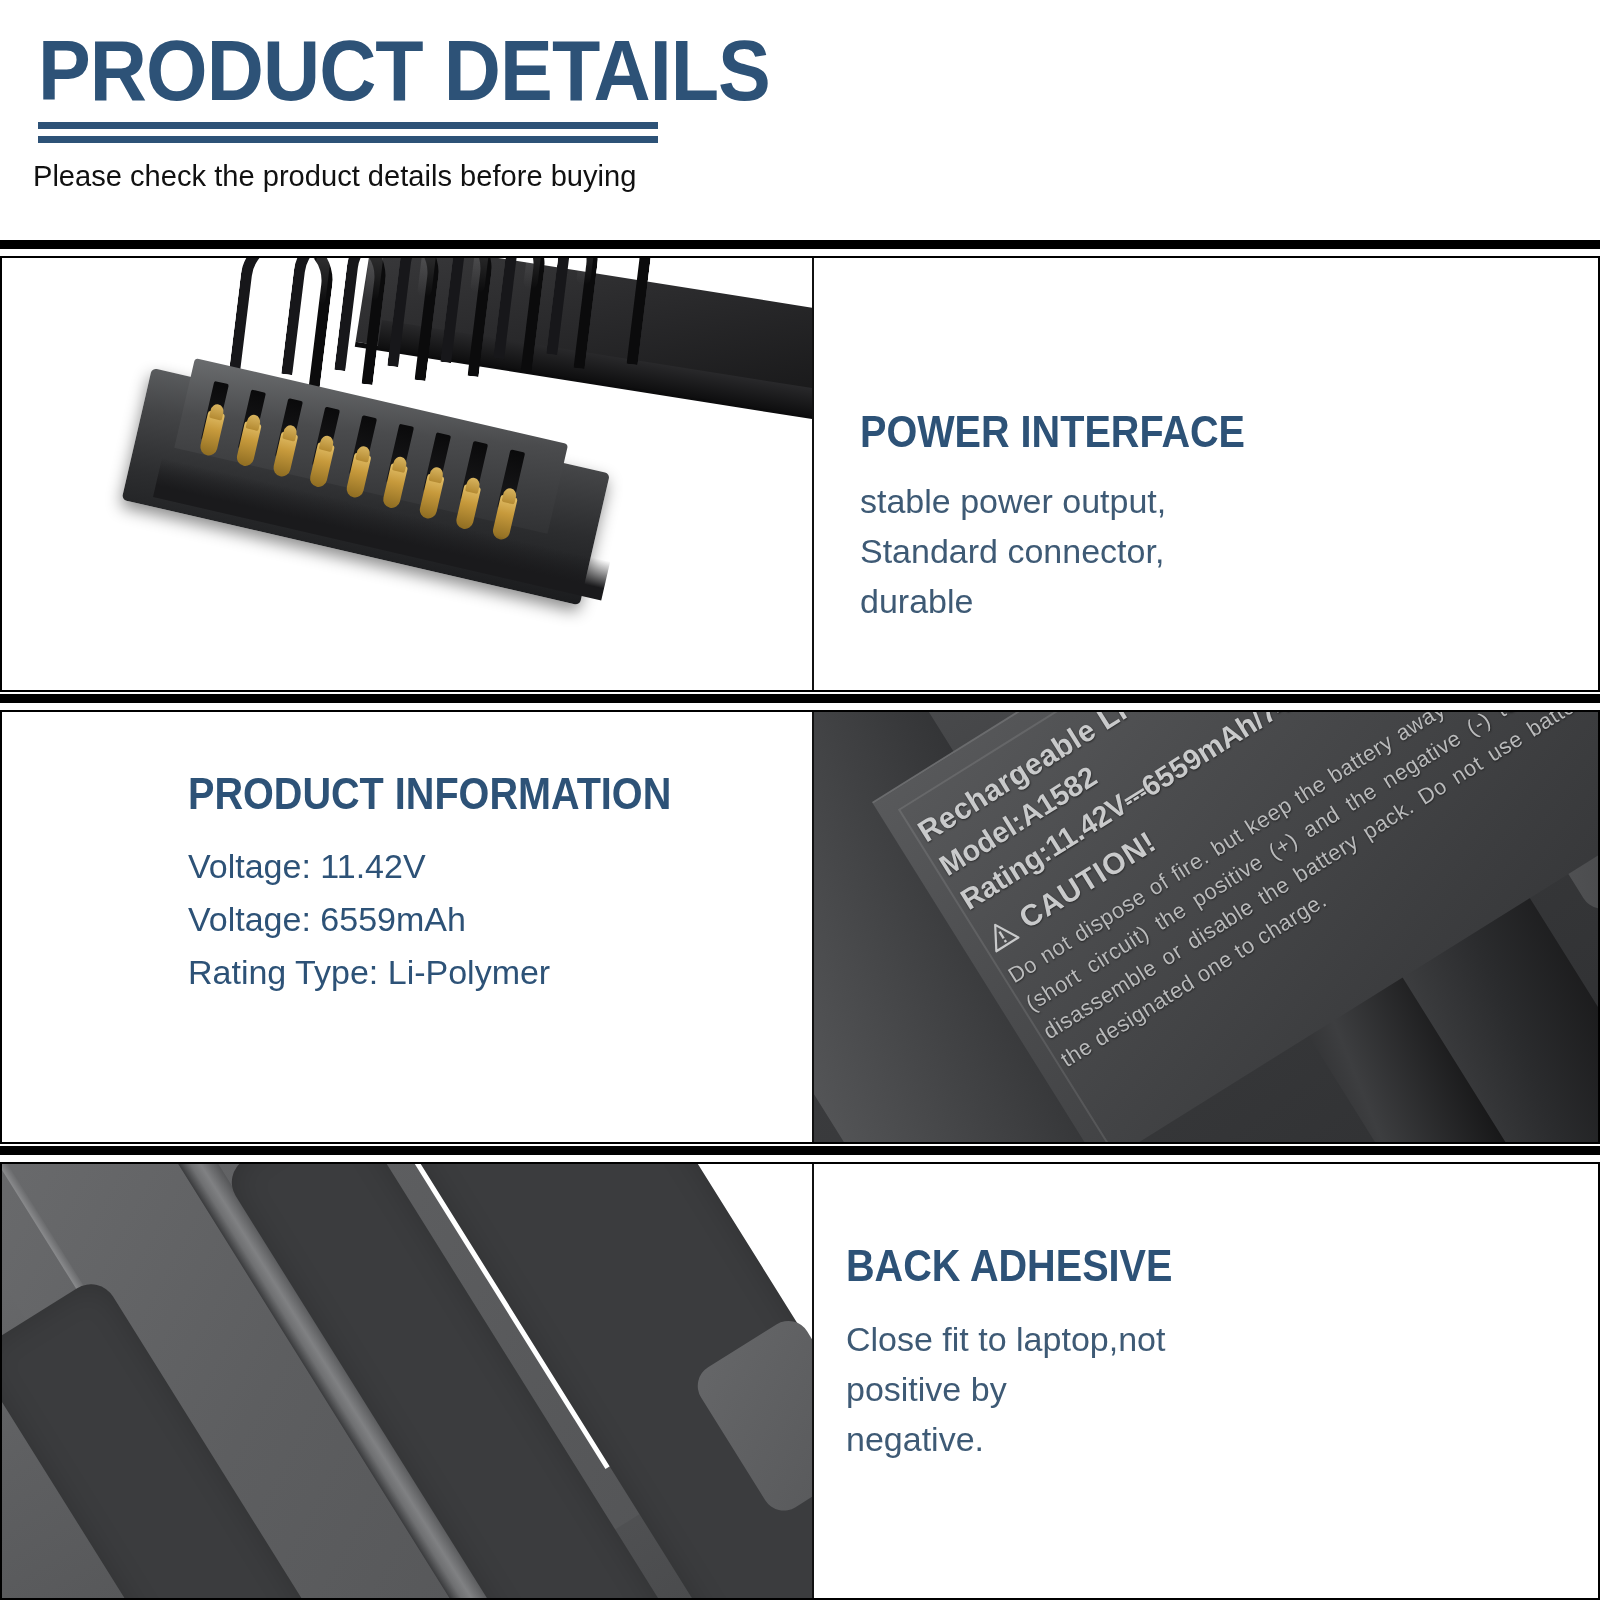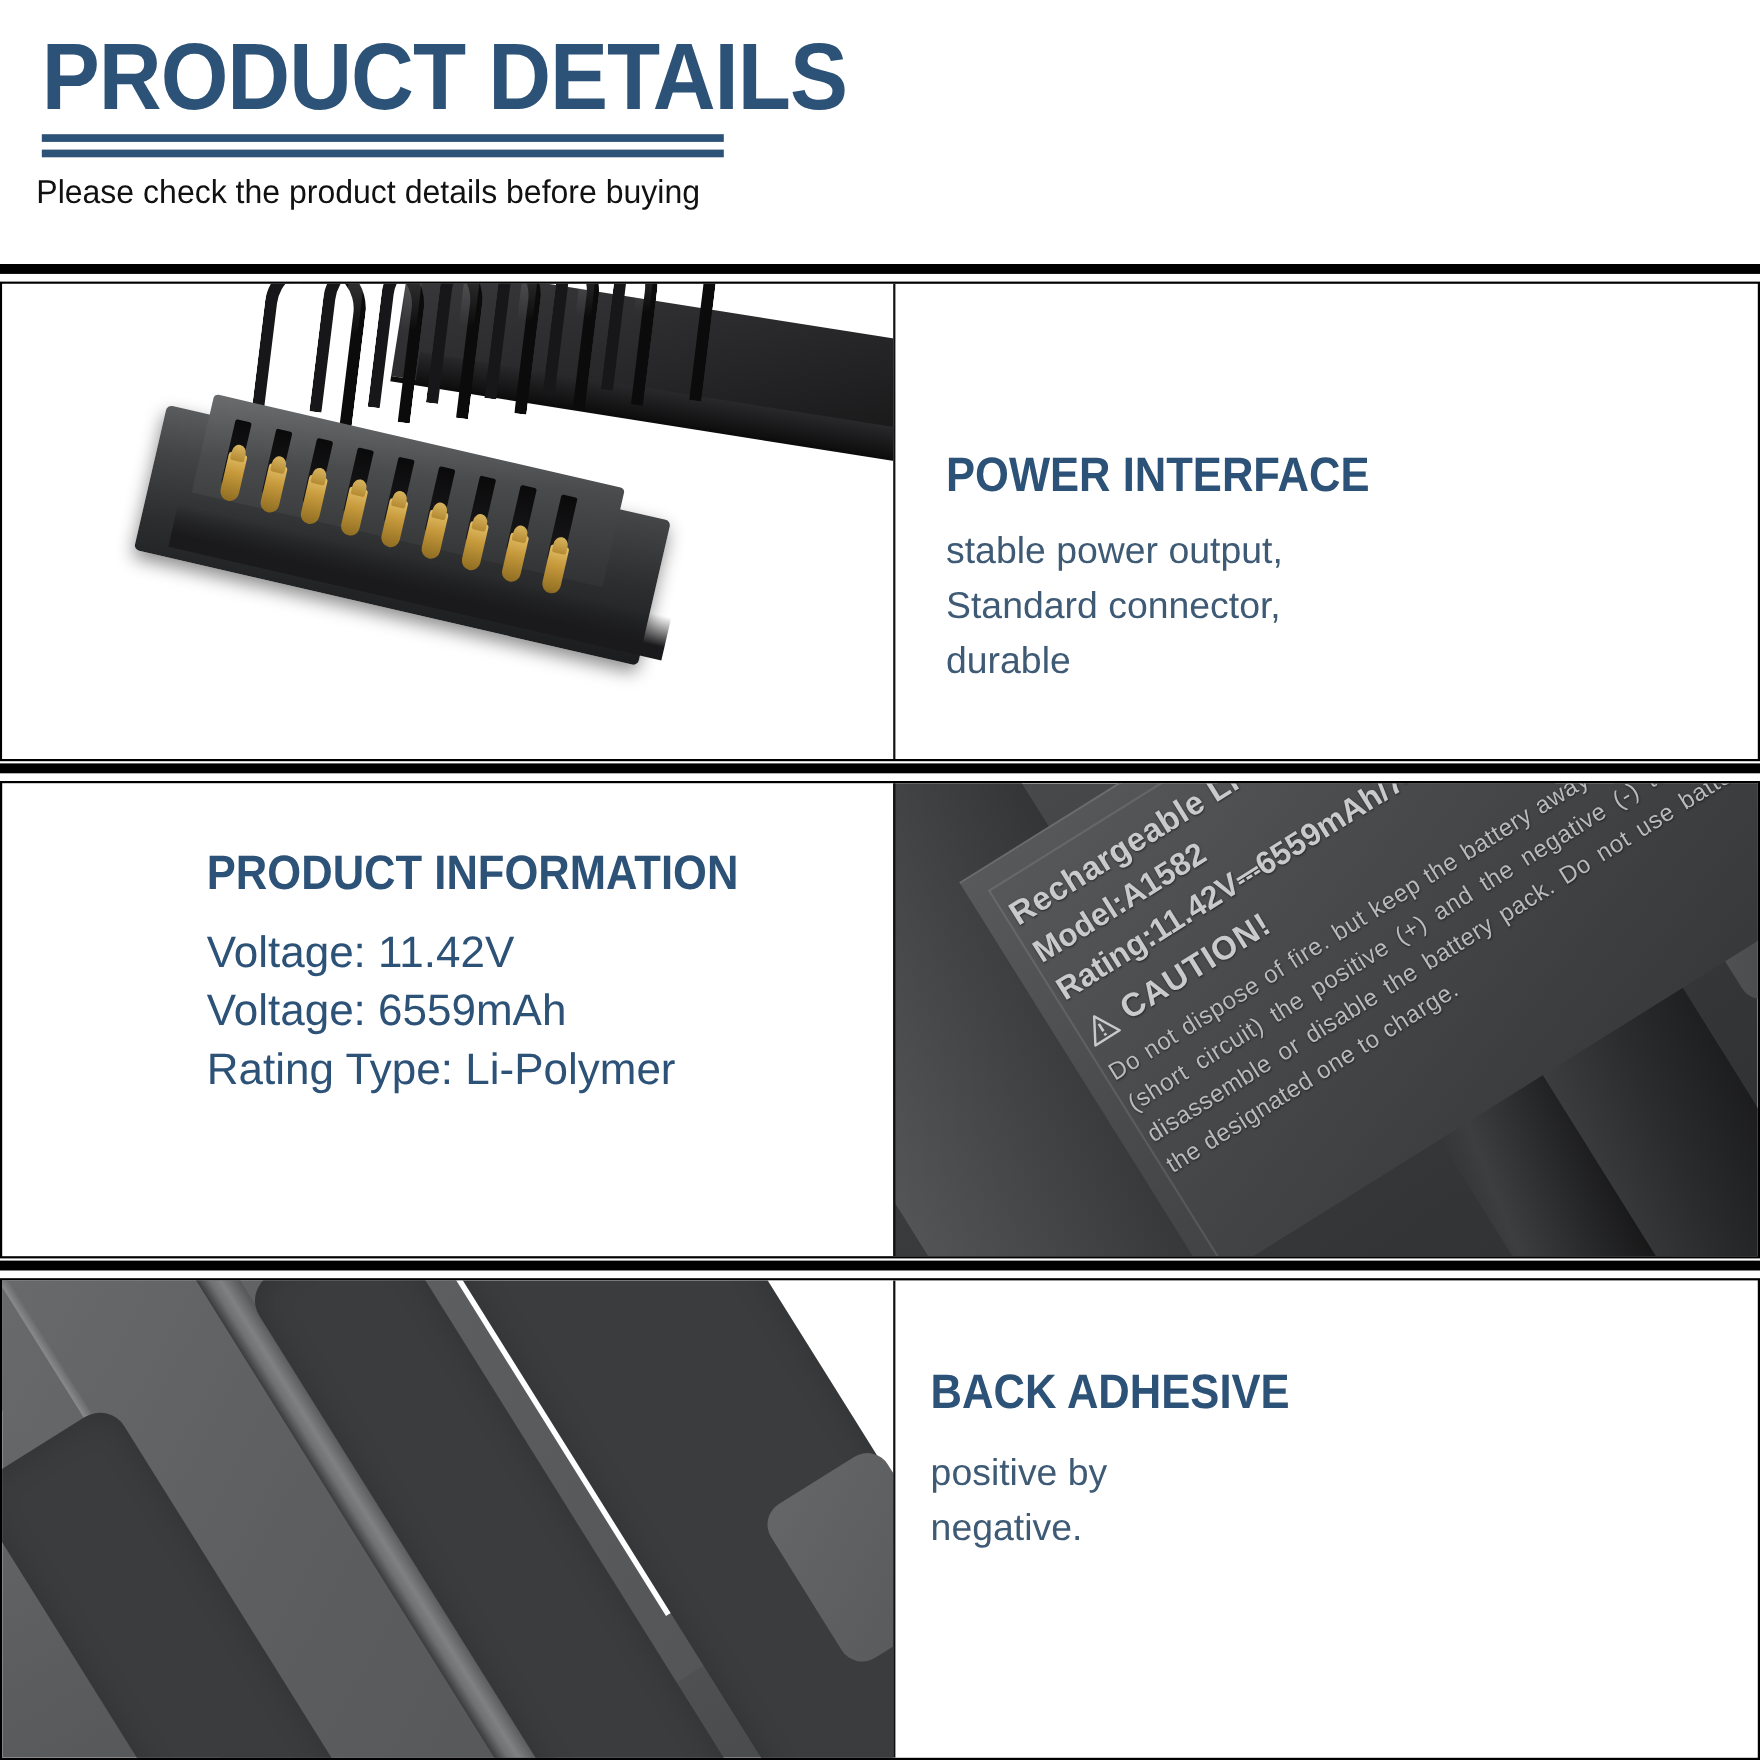--- a/index.html
+++ b/index.html
@@ -45,21 +45,21 @@
     font-weight:bold; font-size:44px; line-height:48px;
     color:#2d5277; letter-spacing:0px; white-space:nowrap;
     transform:scaleX(0.9); transform-origin:left top;
   }
   .body-line {
     font-family:"Liberation Sans","Liberation Sans Narrow",sans-serif;
     font-size:34px; line-height:50px; color:#3e5a75; white-space:nowrap;
   }
   .spec-line {
     font-family:"Liberation Sans","Liberation Sans Narrow",sans-serif;
-    font-size:40px; line-height:53px; color:#2d5277; white-space:nowrap;
+    font-size:34px; line-height:53px; color:#2d5277; white-space:nowrap;
   }
 
   
   .ph-connector { position:absolute; inset:0; background:#fff; }
   .pc-batedge {
     position:absolute; left:370px; top:-20px; width:480px; height:110px;
     background:linear-gradient(160deg,#3a3a3c 0%,#2a2a2c 45%,#161617 100%);
     transform:rotate(9deg); transform-origin:left top;
     border-bottom:5px solid #0c0c0d;
   }
@@ -331,18 +331,19 @@
       </div>
     </div>
   </div>
 
   <div class="vdiv" style="left:810px;"></div>
 
   <div class="half right" style="width:810px;border-radius:13px;">
     <div class="txtblock" style="left:58px; top:78px;">
       <div class="hd">BACK ADHESIVE</div>
       <div style="margin-top:24px;">
+        <div class="body-line">Close fit to laptop,not</div>
         <div class="body-line">positive by</div>
         <div class="body-line"> negative.</div>
       </div>
     </div>
   </div>
 </div>
 
 </body></html>

